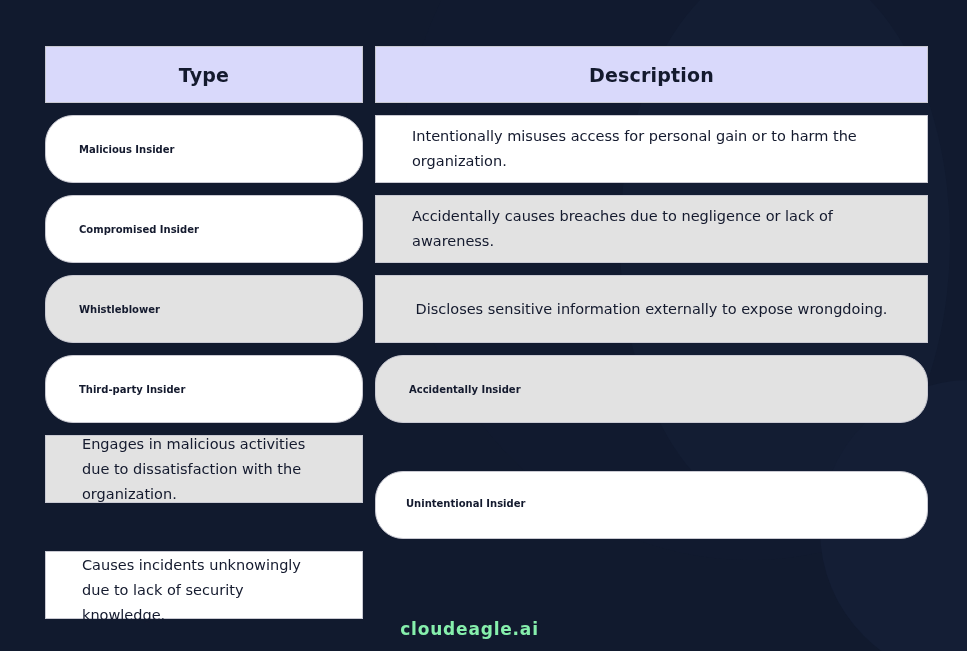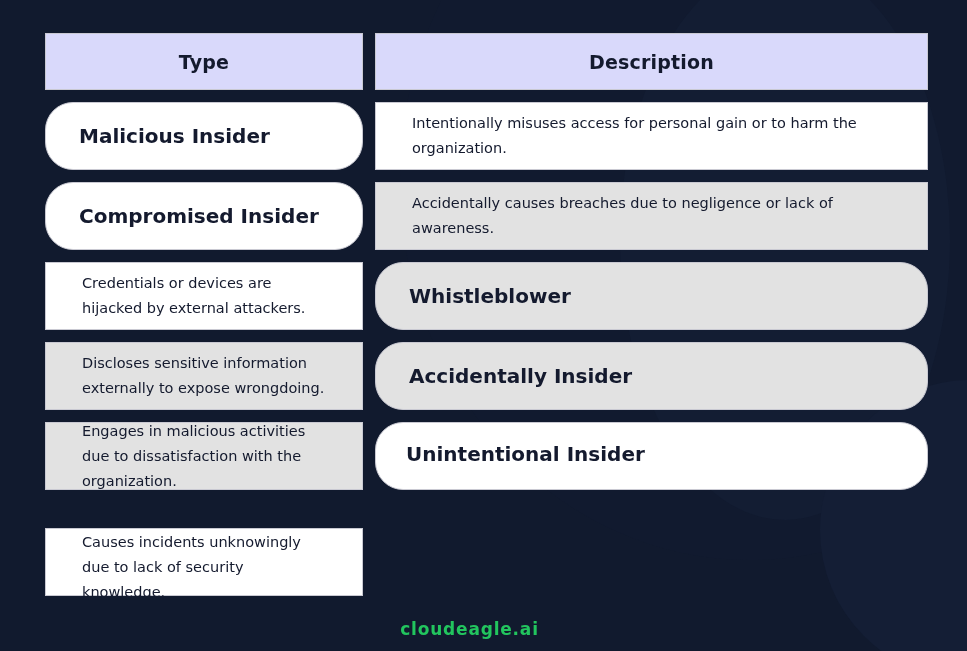--- a/index.html
+++ b/index.html
@@ -38,21 +38,21 @@
       left: 820px;
       top: 380px;
       width: 300px;
       height: 300px;
       border-radius: 50%;
       background: #141e35;
     }
     .table {
       position: absolute;
       left: 45px;
-      top: 33px;
+      top: 46px;
       width: 800px;
       display: grid;
       grid-template-columns: 318px 553px;
       column-gap: 4px;
       row-gap: 3px;
       gap: 12px;
     }
     .cell {
       box-sizing: border-box;
       border: 1px solid #c9c9d2;
@@ -64,43 +64,43 @@
       height: 57px;
       background: #d9d9fb;
       justify-content: center;
       font-size: 19px;
       font-weight: bold;
       letter-spacing: 0.2px;
     }
     .row-type {
       height: 68px;
       padding-left: 33px;
-      font-size: 20px;
+      font-size: 10px;
       font-weight: bold;
       border-radius: 28px;
     }
     .row-desc {
       height: 68px;
       justify-content: center;
       text-align: left;
       font-size: 14.5px;
       line-height: 25px;
       padding: 0 36px;
     }
     .white { background: #ffffff; }
     .gray { background: #e2e2e2; }
-    .last-type { padding-left: 30px; padding-bottom: 4px; }
-    .last-desc { padding-top: 10px; margin-top: 26px; }
+    .last-type { padding-left: 30px; padding-bottom: 4px; margin-top: 36px; }
+    .last-desc { padding-top: 10px; }
     .brand {
       position: absolute;
       left: 0;
       width: 939px;
       top: 619px;
       text-align: center;
-      color: #22c55e;
+      color: #86efac;
       font-size: 17px;
       font-weight: bold;
       letter-spacing: 0.8px;
       font-family: "DejaVu Sans", sans-serif;
     }
   </style>
 </head>
 <body>
 
 <div class="bg-shape-2"></div>
@@ -110,25 +110,25 @@
 <div class="table">
   <div class="cell head">Type</div>
   <div class="cell head">Description</div>
 
   <div class="cell row-type white">Malicious Insider</div>
   <div class="cell row-desc white">Intentionally misuses access for personal gain or to harm the organization.</div>
 
   <div class="cell row-type white">Compromised Insider</div>
 
   <div class="cell row-desc gray">Accidentally causes breaches due to negligence or lack of awareness.</div>
-  <div class="cell row-desc white">Credentials or devices are hijacked by external attackers.</div>
 
   <div class="cell row-type gray">Whistleblower</div>
   <div class="cell row-desc gray">Discloses sensitive information externally to expose wrongdoing.</div>
 
+  <div class="cell row-type white">Third-party Insider</div>
 
   <div class="cell row-type gray">Accidentally Insider</div>
   <div class="cell row-desc gray">Engages in malicious activities due to dissatisfaction with the organization.</div>
 
   <div class="cell row-type white last-type">Unintentional Insider</div>
   <div class="cell row-desc white last-desc">Causes incidents unknowingly due to lack of security knowledge.</div>
 </div>
 
 <div class="brand">cloudeagle.ai</div>
 

